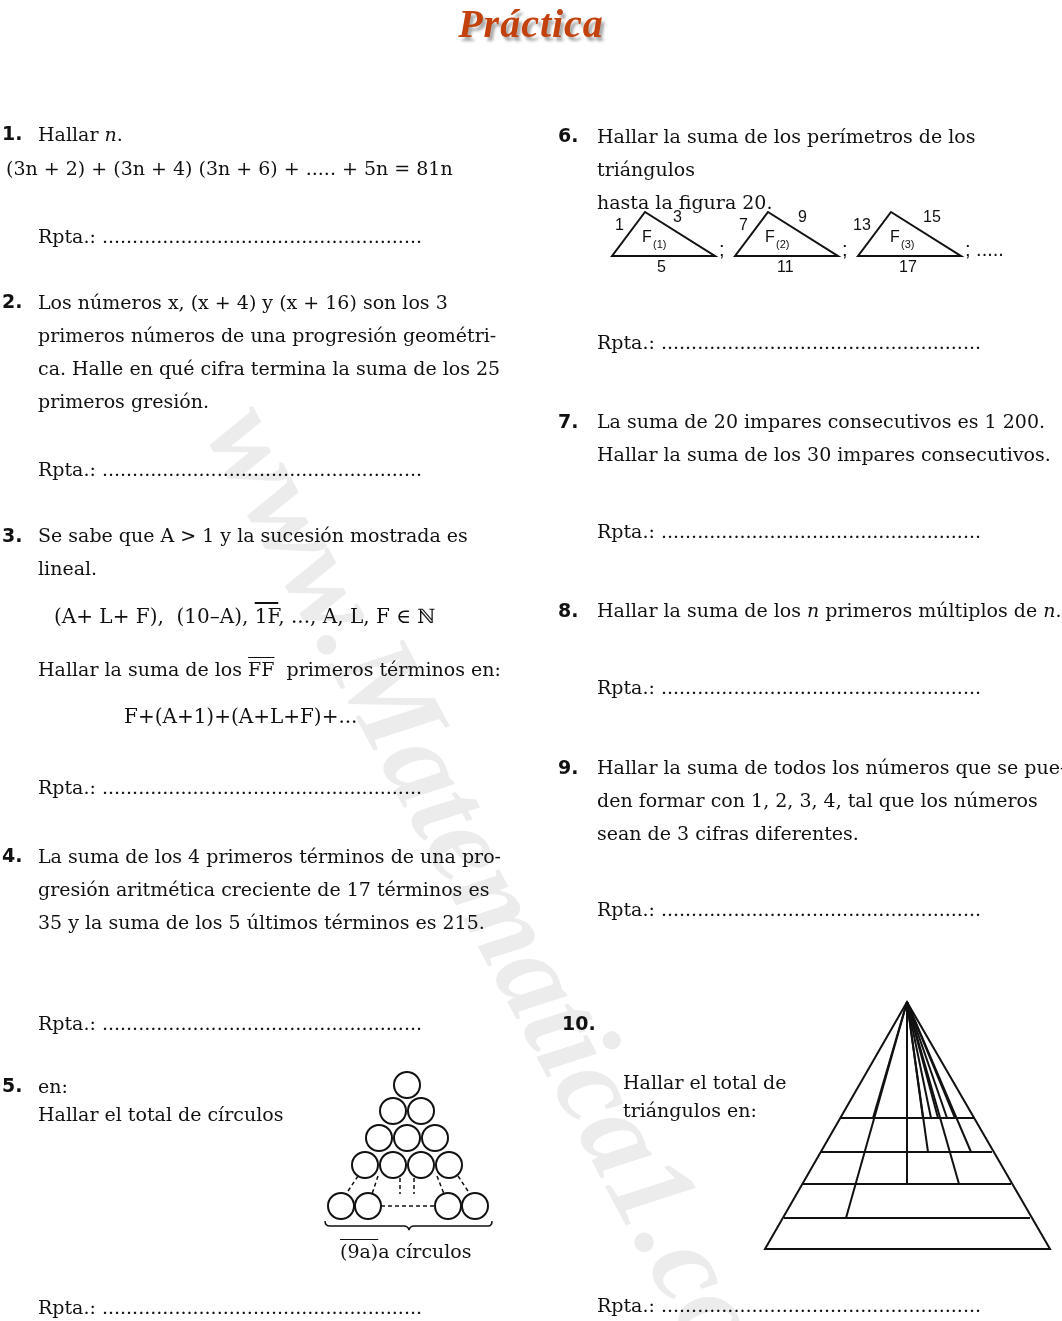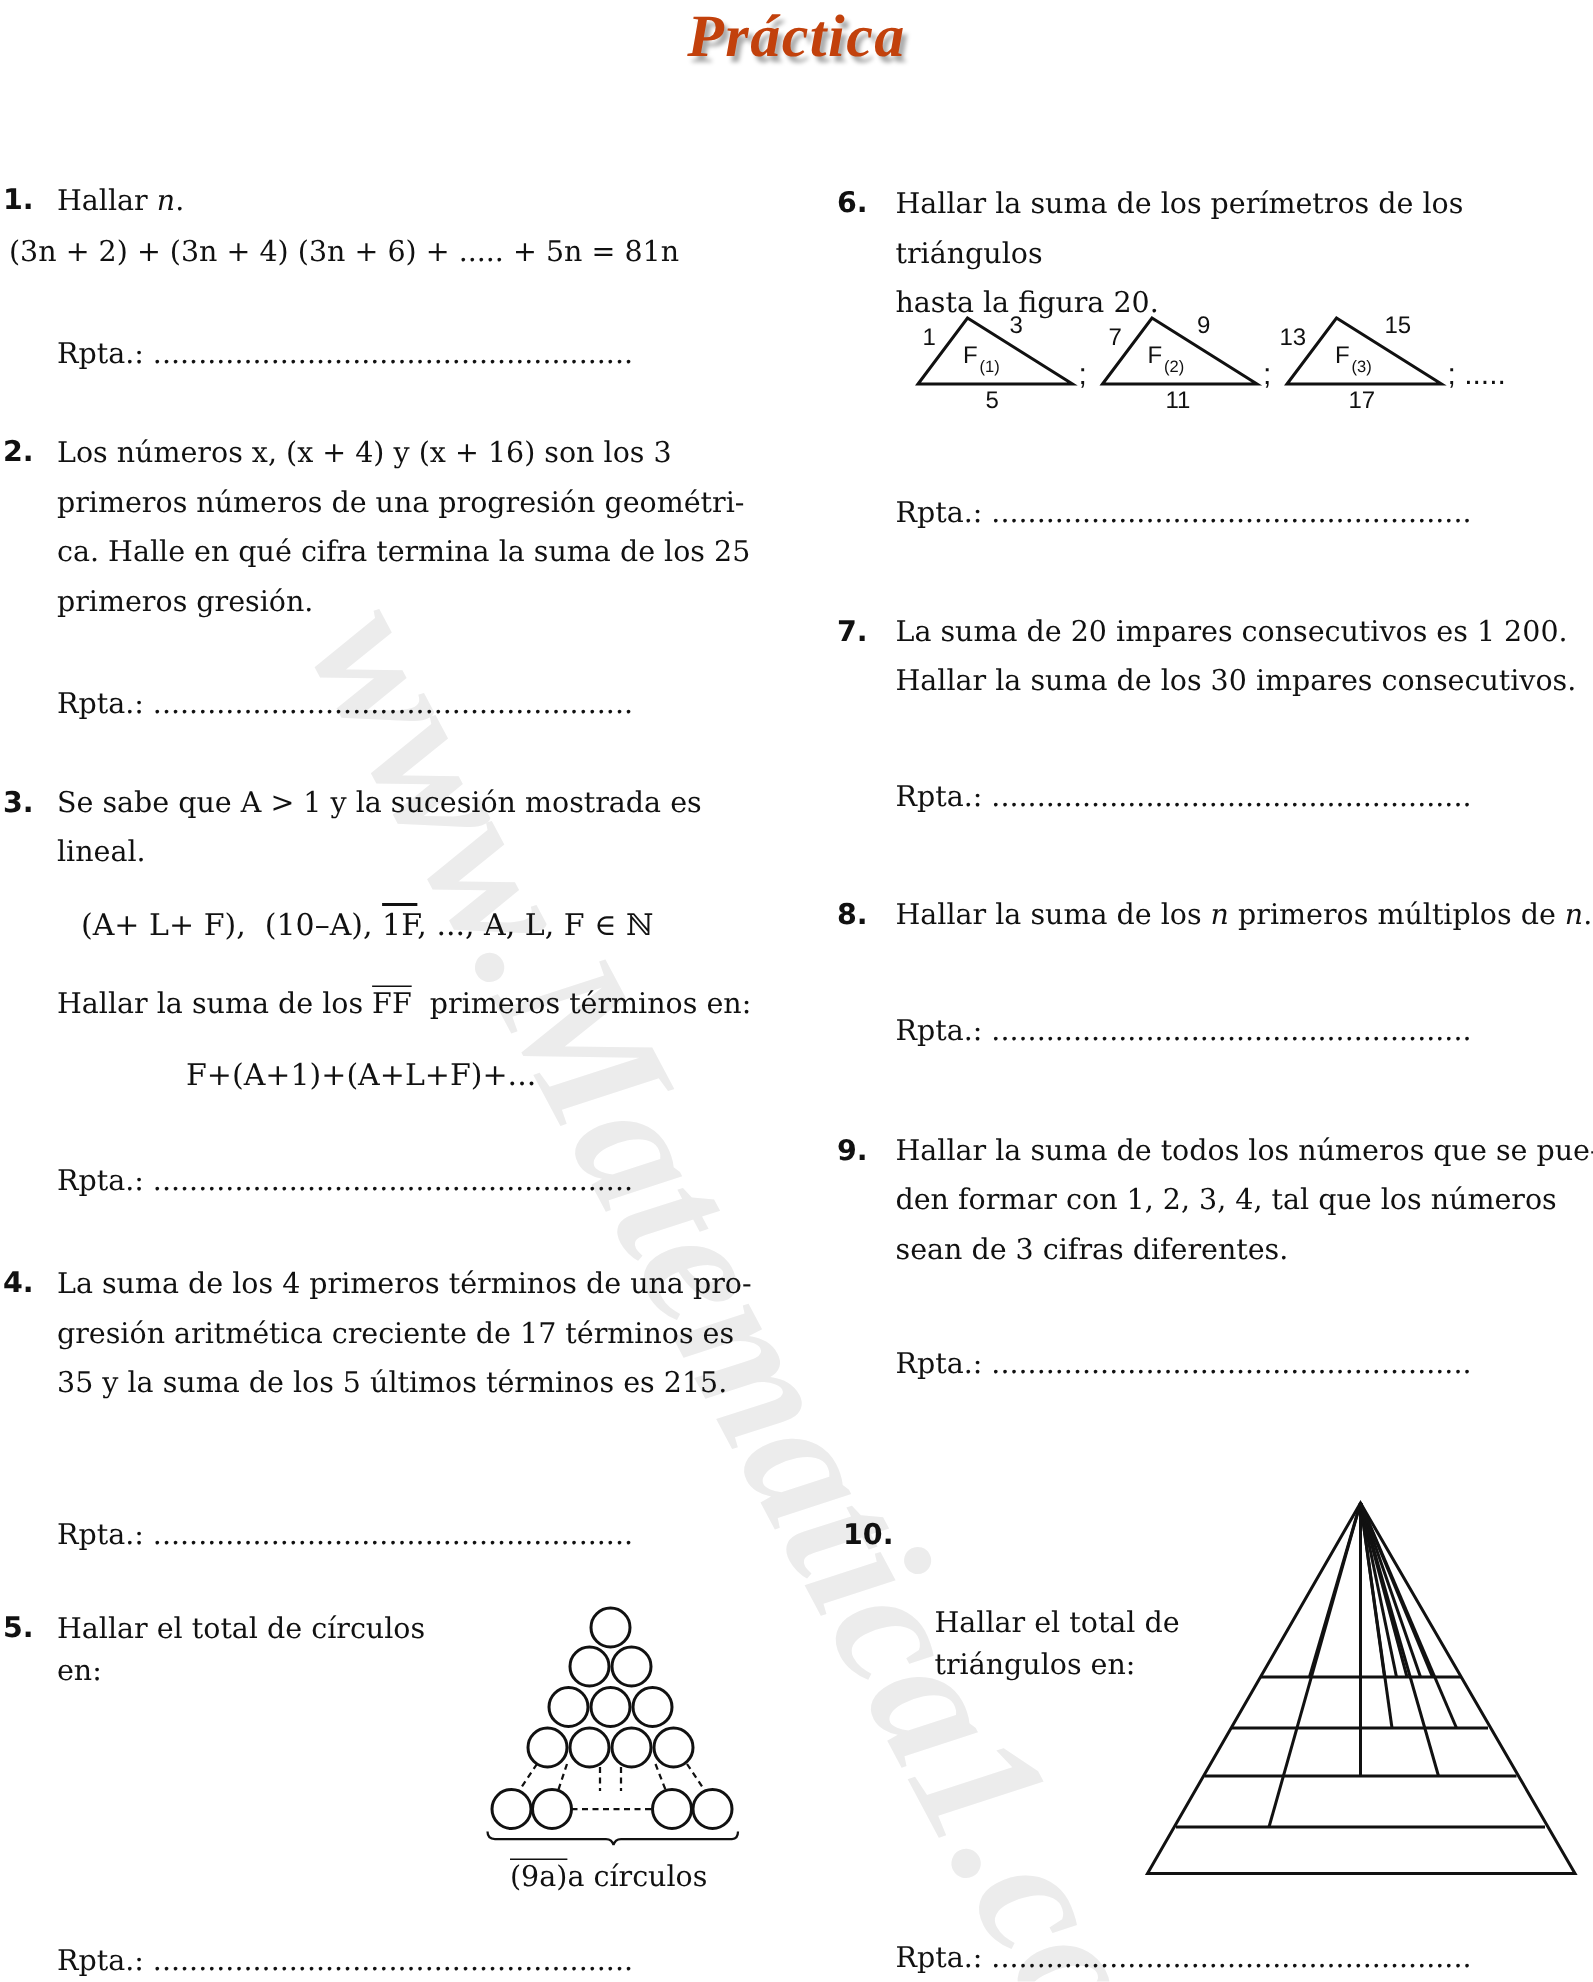--- a/index.html
+++ b/index.html
@@ -53,22 +53,22 @@
   <div class="abs num" style="left:2px;top:844px;">4.</div>
   <div class="abs txt" style="left:38px;top:840px;width:470px;">
     <div>La suma de los 4 primeros términos de una pro-</div>
     <div>gresión aritmética creciente de 17 términos es</div>
     <div>35 y la suma de los 5 últimos términos es 215.</div>
   </div>
   <div class="rpta" style="left:38px;top:1012px;">Rpta.: .....................................................</div>
 
   <div class="abs num" style="left:2px;top:1074px;">5.</div>
   <div class="abs" style="left:38px;top:1072px;line-height:28px;">
+    <div>en:</div>
     <div>Hallar el total de círculos</div>
-    <div>en:</div>
   </div>
   <svg class="abs" style="left:320px;top:1066px;" width="180" height="170">
     <g fill="none" stroke="#111" stroke-width="2">
       <circle cx="87" cy="19" r="13"></circle>
       <circle cx="73" cy="45" r="13"></circle>
         <circle cx="101" cy="45" r="13"></circle>
       <circle cx="59" cy="72" r="13"></circle>
         <circle cx="87" cy="72" r="13"></circle>
         <circle cx="115" cy="72" r="13"></circle>
       <circle cx="45" cy="99" r="13"></circle>

